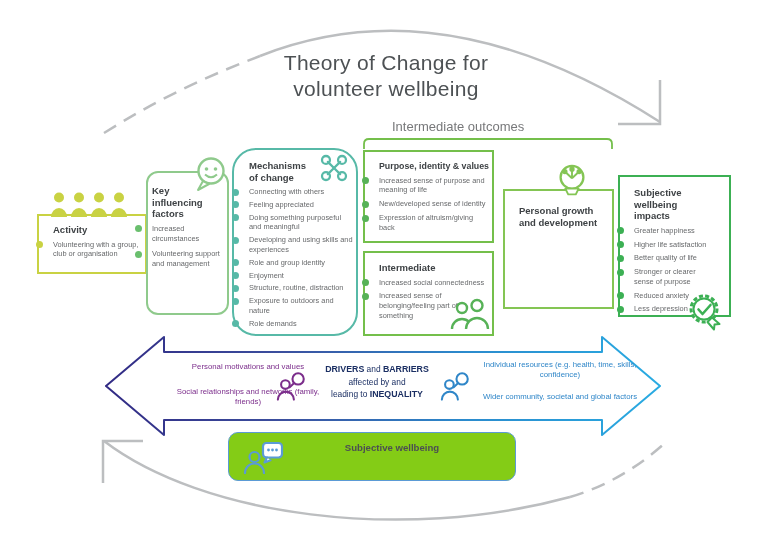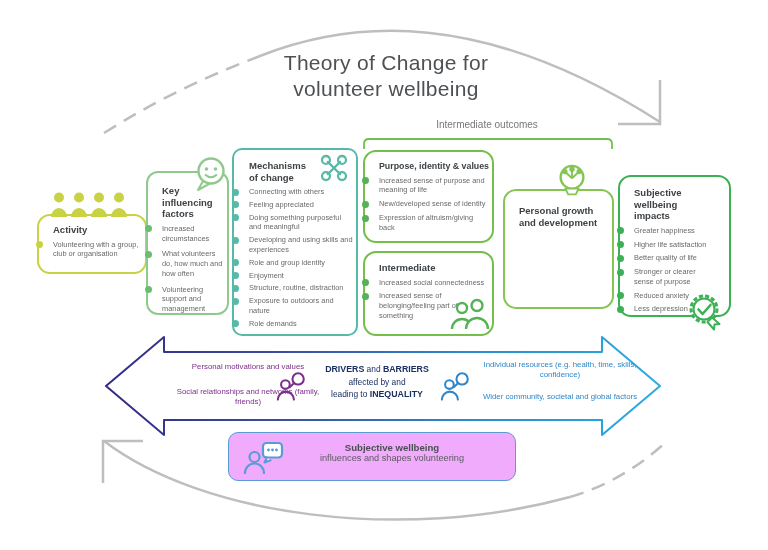--- a/index.html
+++ b/index.html
@@ -2,36 +2,36 @@
 <html><head>
 <meta charset="utf-8">
 <style>
   html,body{margin:0;padding:0;background:#fff;}
   .canvas{position:relative;width:768px;height:550px;background:#fff;
           font-family:"Liberation Sans",sans-serif;overflow:hidden;margin-left:12px;}
   .bg{position:absolute;left:0;top:0;}
 
   .title{position:absolute;left:214px;top:50px;width:320px;text-align:center;
          font-size:21px;line-height:1.22;color:#4d5154;letter-spacing:.3px;}
-  .io-label{position:absolute;left:380px;top:119px;width:190px;text-align:center;
-            font-size:10px;color:#77787a;}
-
-  .box{position:absolute;background:#fff;border:2px solid;border-radius:13px;box-sizing:border-box;}
+  .io-label{position:absolute;left:380px;top:119px;width:190px;text-align:left;
+            font-size:13px;color:#77787a;}
+
+  .box{position:absolute;background:#fff;border:2px solid;border-radius:0;box-sizing:border-box;}
   .box h3{margin:0 0 4px;font-size:9.5px;color:#3e4245;line-height:1.22;font-weight:bold;}
   .box h3 span{display:block;}
   .box ul{list-style:none;margin:0;padding:0;}
   .box li{position:relative;font-size:7.4px;line-height:1.32;color:#67696b;margin-bottom:4px;}
   .box li::before{content:"";position:absolute;left:-17px;top:1.5px;width:7px;height:7px;border-radius:50%;}
 
   #box-activity{left:25px;top:214px;width:110px;height:60px;border-color:#c9d243;padding:8px 4px 4px 14px;}
   #box-activity li::before{background:#c9d243;}
-  #box-key{left:134px;top:171px;width:83px;height:144px;border-color:#8fca8c;border-radius:12px;padding:12px 3px 4px 14px;}
+  #box-key{left:134px;top:171px;width:83px;height:144px;border-color:#8fca8c;border-radius:12px;padding:12px 3px 4px 4px;}
   #box-key li::before{background:#6abf6e;}
   #box-key li{margin-bottom:6px;}
-  #box-mech{left:220px;top:148px;width:126px;height:188px;border-color:#57b9a7;border-radius:10px;padding:10px 3px 2px 15px;}
+  #box-mech{left:220px;top:148px;width:126px;height:188px;border-color:#57b9a7;border-radius:24px;padding:10px 3px 2px 15px;}
   #box-mech li::before{background:#57b9a7;}
   #box-mech li{margin-bottom:3px;}
   #box-purpose{left:351px;top:150px;width:131px;height:93px;border-color:#74bf4b;padding:9px 3px 4px 14px;}
   #box-purpose h3{font-size:8.8px;white-space:nowrap;}
   #box-purpose li::before{background:#57b257;}
   #box-rel{left:351px;top:251px;width:131px;height:85px;border-color:#74bf4b;padding:9px 3px 4px 14px;}
   #box-rel li::before{background:#57b257;}
   #box-growth{left:491px;top:189px;width:111px;height:120px;border-color:#84c554;padding:14px 3px 4px 14px;}
   #box-growth li::before{background:#3cb054;}
   #box-growth li.neg{color:#d8261e;}
@@ -46,21 +46,21 @@
   .blue{color:#2f86c8;}
   #at1{left:152px;top:362px;width:168px;}
   #at2{left:152px;top:387px;width:168px;}
   #at3{left:468px;top:360px;width:160px;}
   #at4{left:468px;top:392px;width:160px;}
   .arrow-center{position:absolute;left:300px;top:363px;width:130px;text-align:center;
                 font-size:8.4px;line-height:1.45;color:#1b2f63;}
   .arrow-center b{font-size:8.8px;}
 
   #bottom-box{position:absolute;left:216px;top:432px;width:288px;height:49px;
-              border:1.6px solid #5b9bd5;border-radius:10px;background:#f0abfc;box-sizing:border-box;}
+              border:1.6px solid #5b9bd5;border-radius:10px;background:#84cc16;box-sizing:border-box;}
   .bb-text{position:absolute;left:46px;right:6px;top:9px;text-align:center;}
   .bb-title{font-size:9.6px;font-weight:bold;color:#4c4f52;}
   .bb-sub{font-size:9.2px;color:#5a5c5e;}
 </style>
 </head>
 <body>
 
 <div class="canvas">
 
   <svg class="bg" width="768" height="550" viewBox="0 0 768 550">
@@ -119,21 +119,20 @@
   </svg>
 
   <div class="box" id="box-key">
     <h3>
       <span>Key</span>
       <span>influencing</span>
       <span>factors</span>
     </h3>
     <ul>
       <li>Increased circumstances</li>
-      <li>What volunteers do, how much and how often</li>
       <li>Volunteering support and management</li>
     </ul>
   </div>
   <svg class="icon" style="left:178px;top:155px;" width="40" height="40" viewBox="0 0 40 40">
     <circle cx="21" cy="16" r="12.5" fill="#fff" stroke="#8fca8c" stroke-width="2.4"></circle>
     <circle cx="16.5" cy="14" r="1.8" fill="#8fca8c"></circle>
     <circle cx="25.5" cy="14" r="1.8" fill="#8fca8c"></circle>
     <path d="M15,19.5 q6,5.5 12,0" fill="none" stroke="#8fca8c" stroke-width="2"></path>
     <path d="M13,26 L8,35 L19,29 Z" fill="#fff" stroke="#8fca8c" stroke-width="2" stroke-linejoin="round"></path>
   </svg>
@@ -260,21 +259,20 @@
       <circle cx="10" cy="15" r="4.6"></circle>
       <path d="M2,31 a8.5,8.5 0 0 1 17,0"></path>
       <circle cx="23.5" cy="9" r="6"></circle>
       <path d="M19,13.5 L14.5,18"></path>
     </g>
   </svg>
 
   <div id="bottom-box">
     <div class="bb-text">
       <div class="bb-title">Subjective wellbeing</div>
-      <div class="bb-sub">influences and shapes volunteering</div>
     </div>
   </div>
   <svg class="icon" style="left:230px;top:440px;" width="44" height="34" viewBox="0 0 44 34">
     <g stroke="#5b9bd5" stroke-width="2.2" fill="none" stroke-linecap="round">
       <path d="M3,33 a9.5,9.5 0 0 1 19,0"></path>
       <circle cx="12.5" cy="17" r="5"></circle>
       <rect x="21" y="3" width="19" height="14.5" rx="3.5" fill="#fff"></rect>
       <path d="M25,17.5 l-2.5,5 l6,-2.2" fill="#fff" stroke-linejoin="round"></path>
     </g>
     <circle cx="26.5" cy="10" r="1.4" fill="#5b9bd5"></circle>

